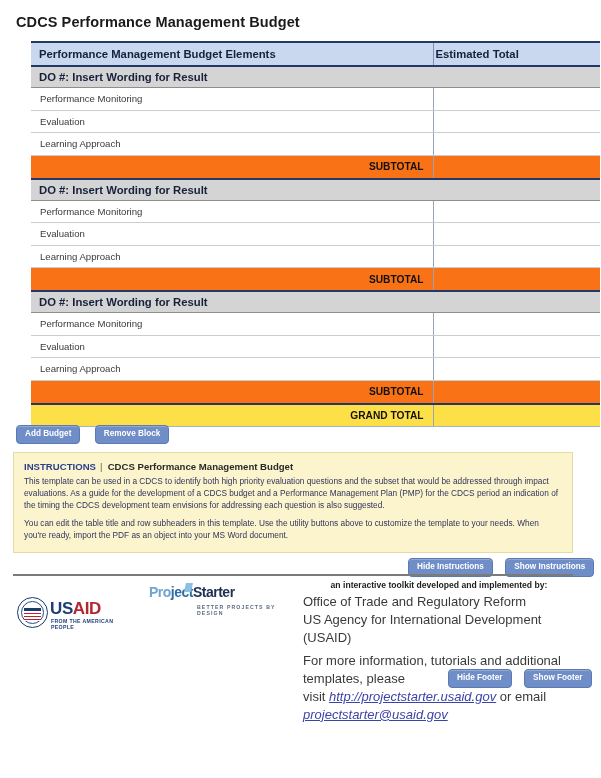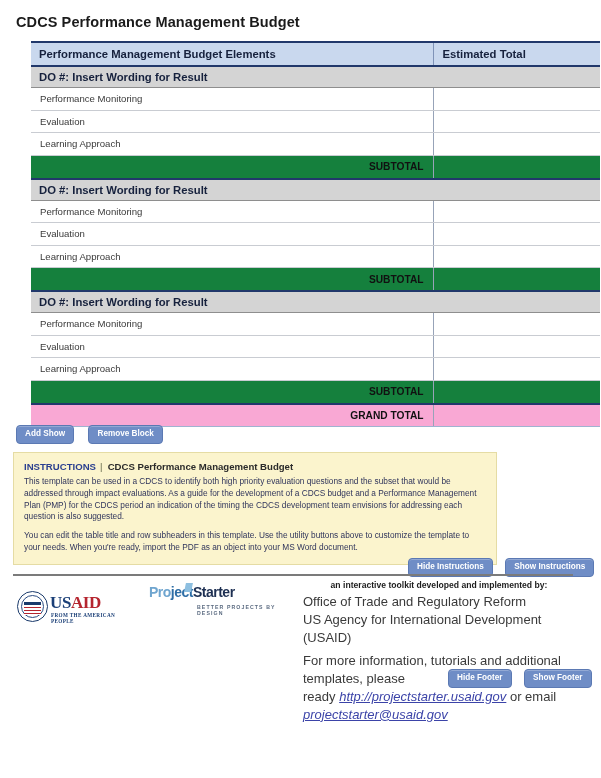--- a/index.html
+++ b/index.html
@@ -30,50 +30,50 @@
   .tbl td{padding:0;vertical-align:middle;}
 
   .hdr-row td{
     background:#c9d8ee;
     border-top:2px solid #21386b;
     border-bottom:2px solid #21386b;
     height:22px;
     font-size:11.3px;font-weight:bold;color:#16213d;
   }
   .hdr-row td.c-left{padding-left:8px;border-right:1px solid #7f93b8;}
-  .hdr-row td.c-right{padding-left:9px;}
+  .hdr-row td.c-right{padding-left:2px;}
 
   .sec-row td{
     background:#d4d4d4;
     height:20px;
     border-bottom:1px solid #8e8e8e;
     font-size:11.3px;font-weight:bold;color:#16213d;
   }
   .sec-row td.c-left{padding-left:8px;}
 
   .item-row td{
     height:21.5px;
     border-bottom:1px solid #c9ccd2;
     background:#ffffff;
     font-size:9.6px;color:#3a3a3a;
   }
   .item-row td.c-left{padding-left:9px;border-right:1px solid #97a3b8;}
   .item-row td.c-right{border-right:none;}
 
   .sub-row td{
     height:22px;
-    background:#15803d;
+    background:#f97316;
     border-bottom:2px solid #21386b;
     font-size:10.2px;font-weight:bold;color:#111;
   }
   .sub-row td.c-left{text-align:right;padding-right:9px;border-right:1px solid #97a3b8;}
 
   .grand-row td{
     height:21px;
-    background:#f9a8d4;
+    background:#fde047;
     border-bottom:1px solid #9fb3d0;
     font-size:10.2px;font-weight:bold;color:#111;
   }
   .grand-row td.c-left{text-align:right;padding-right:9px;border-right:1px solid #97a3b8;}
 
   
   .btn{
     display:inline-block;
     background:#6f8dc6;
     color:#ffffff;
@@ -85,21 +85,21 @@
     line-height:1;
     cursor:pointer;
     box-shadow:inset 0 1px 0 rgba(255,255,255,0.25);
     white-space:nowrap;
   }
   .btnbar-top{position:absolute;left:16px;top:422px;}
   .btnbar-top .btn{margin-right:10px;}
 
   
   .instructions{
-    position:absolute;left:13px;top:452px;width:484px;
+    position:absolute;left:13px;top:452px;width:560px;
     background:#fbf4cd;
     border:1px solid #e5dca4;
     padding:8px 10px 10px 10px;
     box-sizing:border-box;
   }
   .ins-head{font-size:9.6px;font-weight:bold;margin-bottom:4px;}
   .ins-head .lbl{color:#2a3f8f;}
   .ins-head .sep{color:#9a9a7a;margin:0 5px 0 4px;}
   .ins-head .ttl{color:#2b2b2b;}
   .ins-p{
@@ -111,21 +111,21 @@
   .btnbar-ins .btn{margin-left:8px;}
 
   
   .footer-rule{
     position:absolute;left:13px;top:574px;width:560px;height:2px;background:#7b7b7b;
   }
   .footer{
     position:absolute;left:13px;top:578px;width:560px;height:75px;
   }
   .logo-usaid{
-    position:absolute;left:4px;top:12px;width:118px;height:32px;font-family:Liberation Serif, serif;
+    position:absolute;left:4px;top:18px;width:118px;height:32px;
   }
   .seal{
     position:absolute;left:0;top:1px;width:29px;height:29px;border-radius:50%;
     background:#ffffff;border:1.4px solid #1a3a6b;
     overflow:hidden;
   }
   .seal .ring{
     position:absolute;left:3px;top:3px;right:3px;bottom:3px;border-radius:50%;
     border:1px solid #2a4b80;
   }
@@ -252,21 +252,21 @@
       </tr>
 
       <tr class="grand-row">
         <td class="c-left">GRAND TOTAL</td>
         <td class="c-right"></td>
       </tr>
     </tbody>
   </table>
 
   <div class="btnbar-top">
-    <span class="btn">Add Show</span>
+    <span class="btn">Add Budget</span>
     <span class="btn">Remove Block</span>
   </div>
 
   <div class="instructions">
     <div class="ins-head">
       <span class="lbl">INSTRUCTIONS</span><span class="sep">|</span><span class="ttl">CDCS Performance Management Budget</span>
     </div>
     <p class="ins-p">This template can be used in a CDCS to identify both high priority evaluation questions and the subset that would be addressed through impact evaluations. As a guide for the development of a CDCS budget and a Performance Management Plan (PMP) for the CDCS period an indication of the timing the CDCS development team envisions for addressing each question is also suggested.</p>
     <p class="ins-p">You can edit the table title and row subheaders in this template. Use the utility buttons above to customize the template to your needs. When you're ready, import the PDF as an object into your MS Word document.</p>
   </div>
@@ -295,21 +295,21 @@
       <div class="ps-dot"></div>
       <div class="ps-tag">BETTER PROJECTS BY DESIGN</div>
     </div>
 
     <div class="foot-text">
       <div class="foot-strong">an interactive toolkit developed and implemented by:</div>
       <div class="foot-line">Office of Trade and Regulatory Reform</div>
       <div class="foot-line">US Agency for International Development (USAID)</div>
       <div class="foot-gap"></div>
       <div class="foot-line">For more information, tutorials and additional templates, please</div>
-      <div class="foot-line"><span>ready</span>
+      <div class="foot-line"><span>visit</span>
         <a class="foot-link" href="#">http://projectstarter.usaid.gov</a>
         <span>or email</span>
         <a class="foot-link" href="#">projectstarter@usaid.gov</a>
       </div>
     </div>
   </div>
 
   <div class="btnbar-foot">
     <span class="btn">Hide Footer</span>
     <span class="btn">Show Footer</span>

